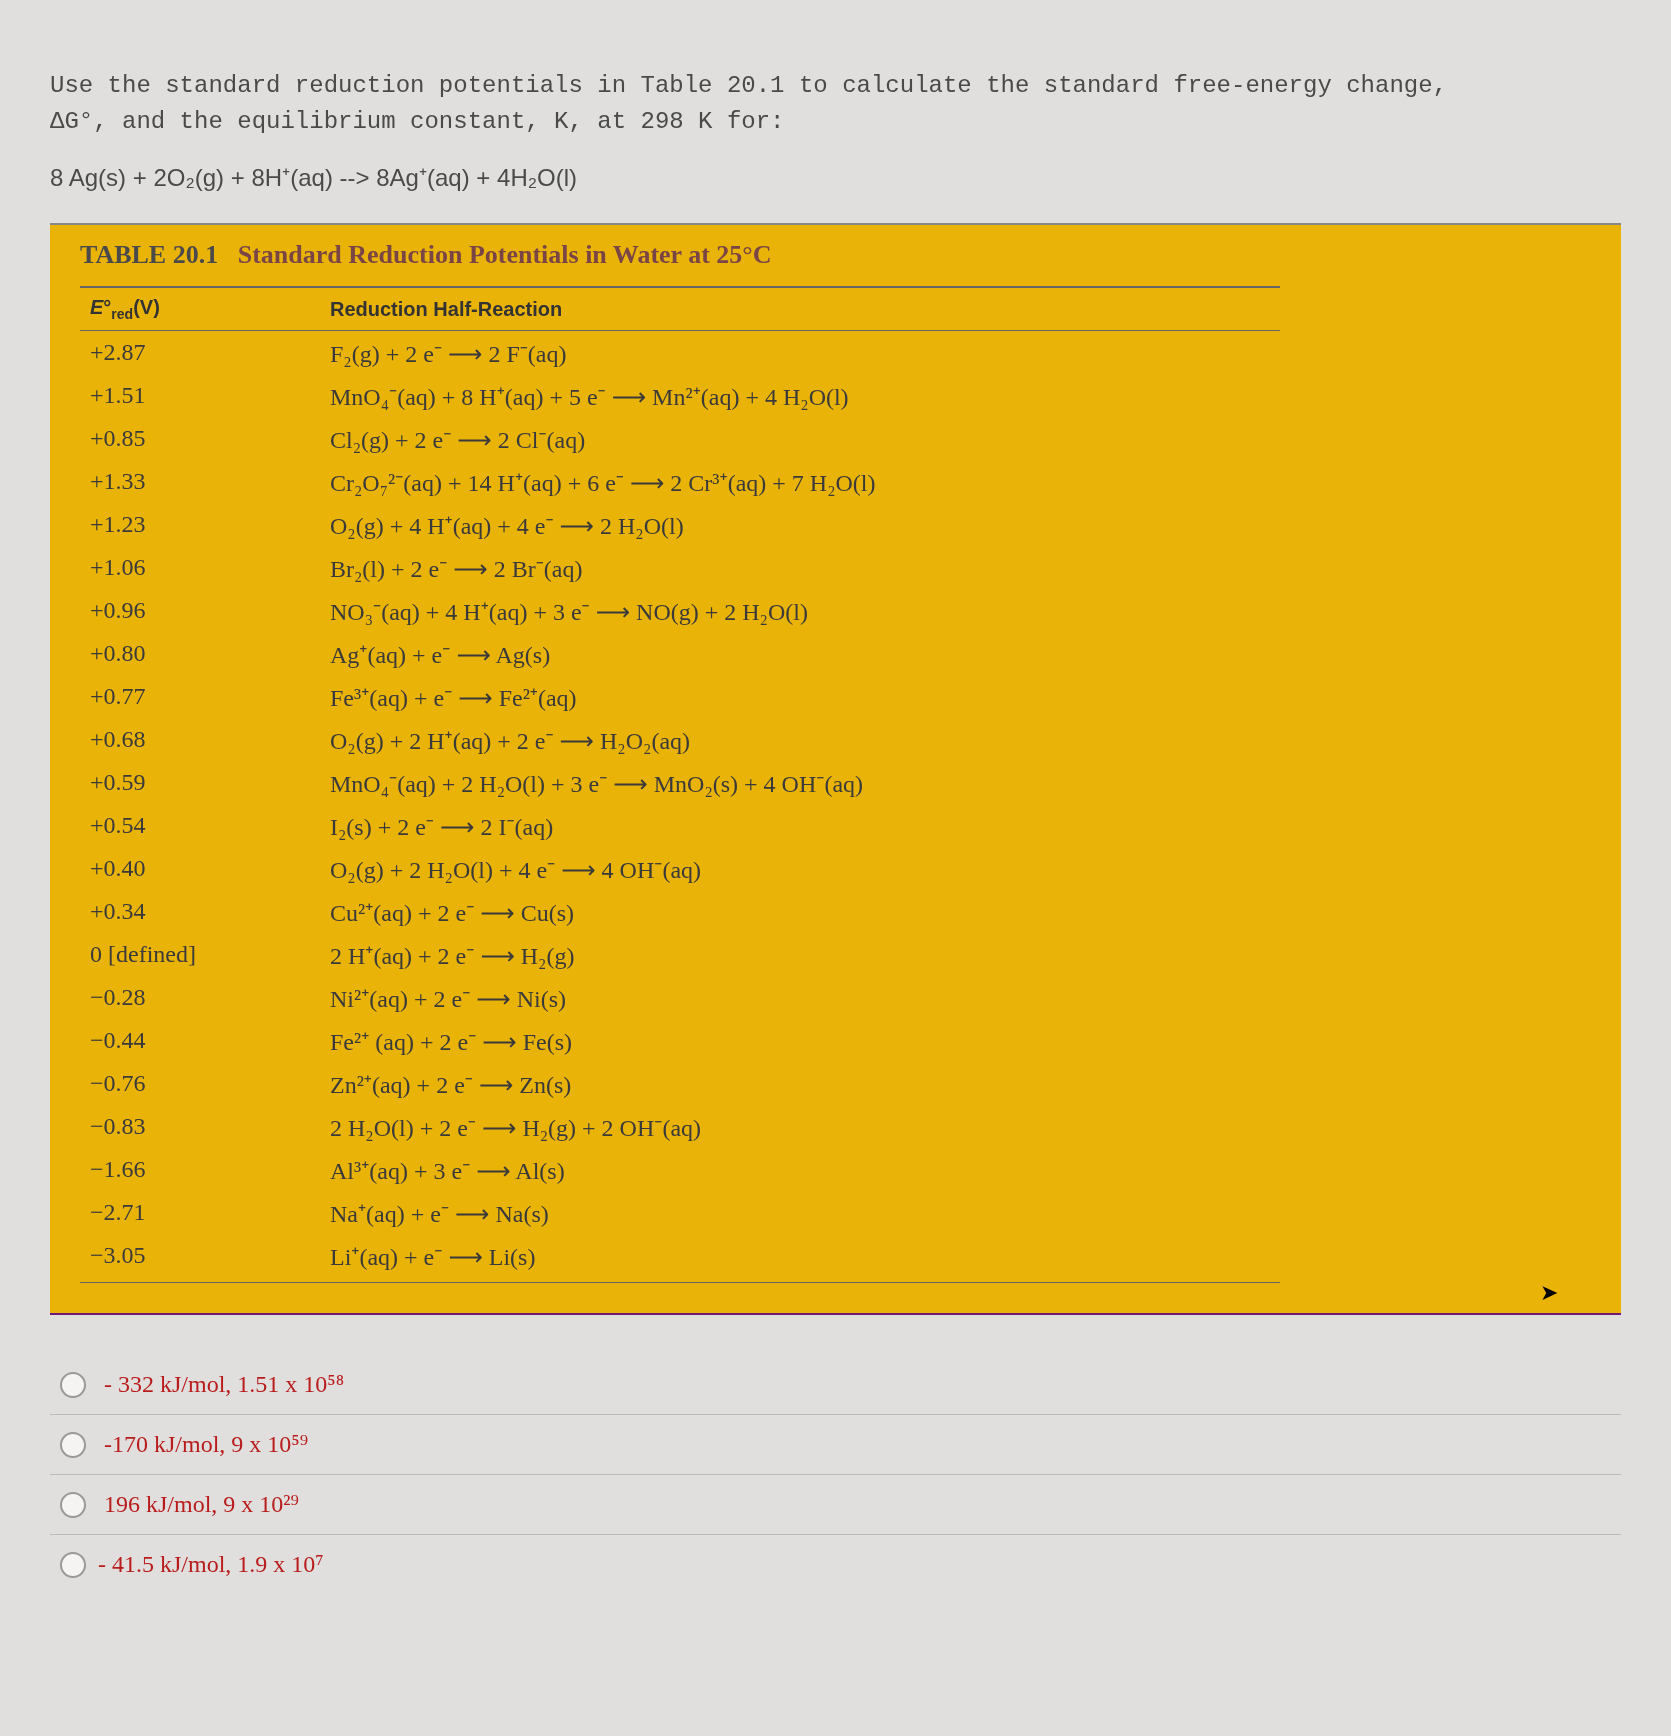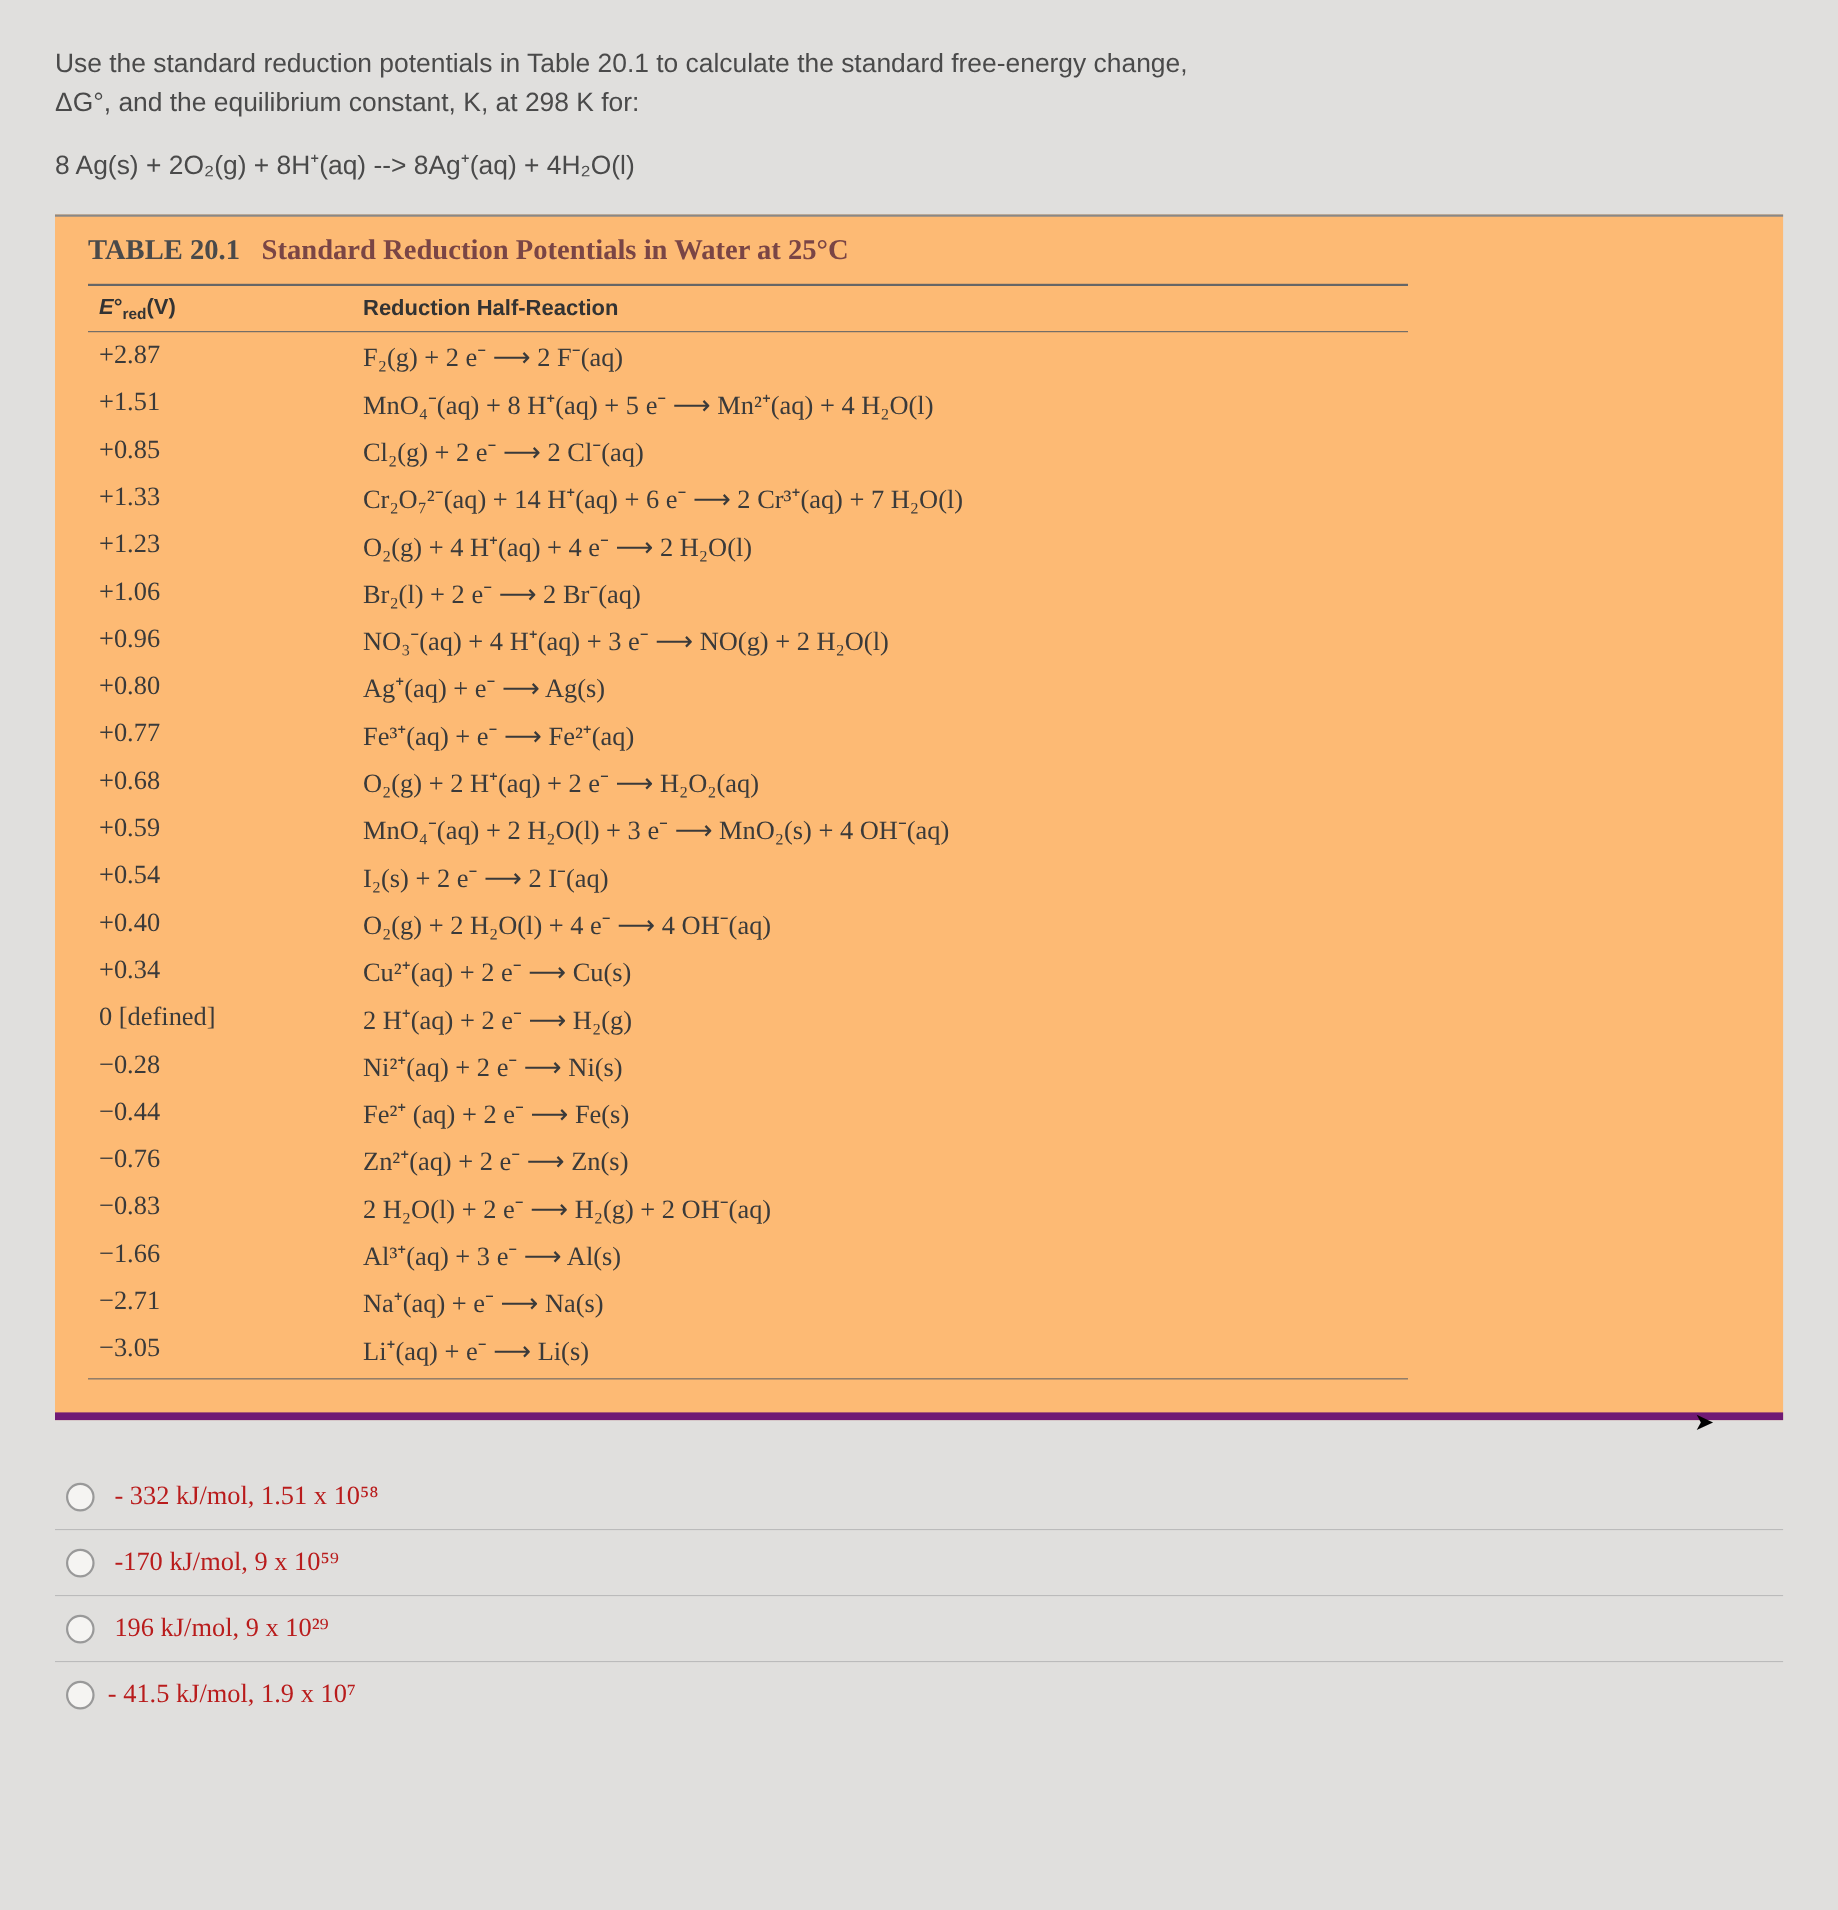--- a/index.html
+++ b/index.html
@@ -4,35 +4,36 @@
   <style>
     body {
       margin: 0;
       padding: 40px 50px;
       background: #e0dfdd;
       font-family: Georgia, 'Times New Roman', serif;
       color: #3a3a3a;
       font-size: 24px;
     }
     .question-text {
-      font-family: Liberation Sans, sans-serif;
+      font-family: Liberation Mono, monospace;
       line-height: 1.5;
       margin-bottom: 20px;
       color: #4a4a4a;
+      margin-top: 28px;
     }
     .equation {
       font-family: -apple-system, Helvetica, Arial, sans-serif;
       margin-bottom: 30px;
       color: #4a4a4a;
     }
     .table-container {
-      background: #fdba74;
+      background: #eab308;
       padding: 15px 30px 30px 30px;
       border-top: 2px solid #888;
-      border-bottom: 7px solid #701a75;
+      border-bottom: 2px solid #701a75;
     }
     .table-title {
       font-family: Georgia, serif;
       color: #7a4545;
       font-size: 26px;
       font-weight: bold;
       margin-bottom: 8px;
       padding-bottom: 8px;
     }
     .table-title .tnum {

